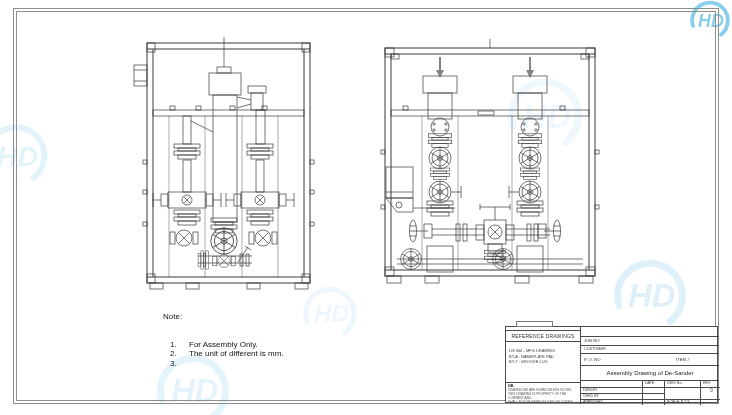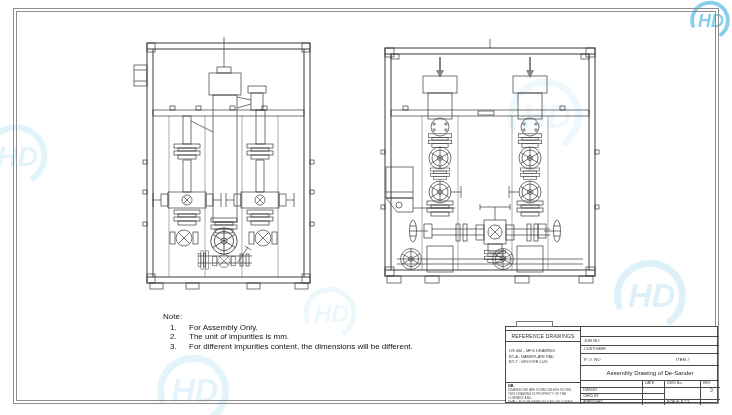--- a/index.html
+++ b/index.html
@@ -3,21 +3,21 @@
 <meta charset="utf-8">
 <style>
   html,body{margin:0;padding:0;background:#fff;}
   #stage{position:relative;width:732px;height:415px;background:#ffffff;overflow:hidden;
          font-family:"Liberation Sans",sans-serif;}
   svg text{font-family:"Liberation Sans",sans-serif;}
   *{box-sizing:border-box;}
 
   
   .notes{position:absolute;left:163px;top:312px;color:#141414;font-size:8px;line-height:9.5px;}
-  .notes-head{margin-bottom:1px;}
+  .notes-head{margin-bottom:18px;}
   .note-item{display:flex;padding-left:7px;}
   .note-num{width:19px;flex:none;}
 
   
   .tb{position:absolute;left:505px;top:326px;width:213px;height:77px;border:1px solid #4a4a4a;
       background:#fff;color:#222;}
   .tb-strip{position:absolute;left:10px;top:-6px;width:37px;height:6px;border:1px solid #777;
             background:#fff;font-size:3px;color:#999;line-height:5px;text-align:center;overflow:hidden;}
   .tb-left{position:absolute;left:0;top:0;width:74px;height:77px;}
   .tb-ref-header{position:absolute;left:0;top:3px;width:74px;height:12px;border-top:1px solid #4a4a4a;
@@ -322,25 +322,24 @@
   </svg>
 
   <div class="notes">
     <div class="notes-head">Note:</div>
     <div class="note-item">
       <span class="note-num">1.</span>
       <span>For Assembly Only.</span>
     </div>
     <div class="note-item">
       <span class="note-num">2.</span>
-      <span>The unit of impurities is mm.</span>
+      <span>The unit of different is mm.</span>
     </div>
     <div class="note-item">
       <span class="note-num">3.</span>
-      <span>For different impurities content, the dimensions will be different.</span>
     </div>
   </div>
 
   <div class="tb">
     <div class="tb-strip">· · · · ·</div>
 
     <div class="tb-left">
       <div class="tb-ref-header">REFERENCE DRAWINGS</div>
       <div class="tb-ref-list">
         <div>US 060 - MFG DRAWING</div>

